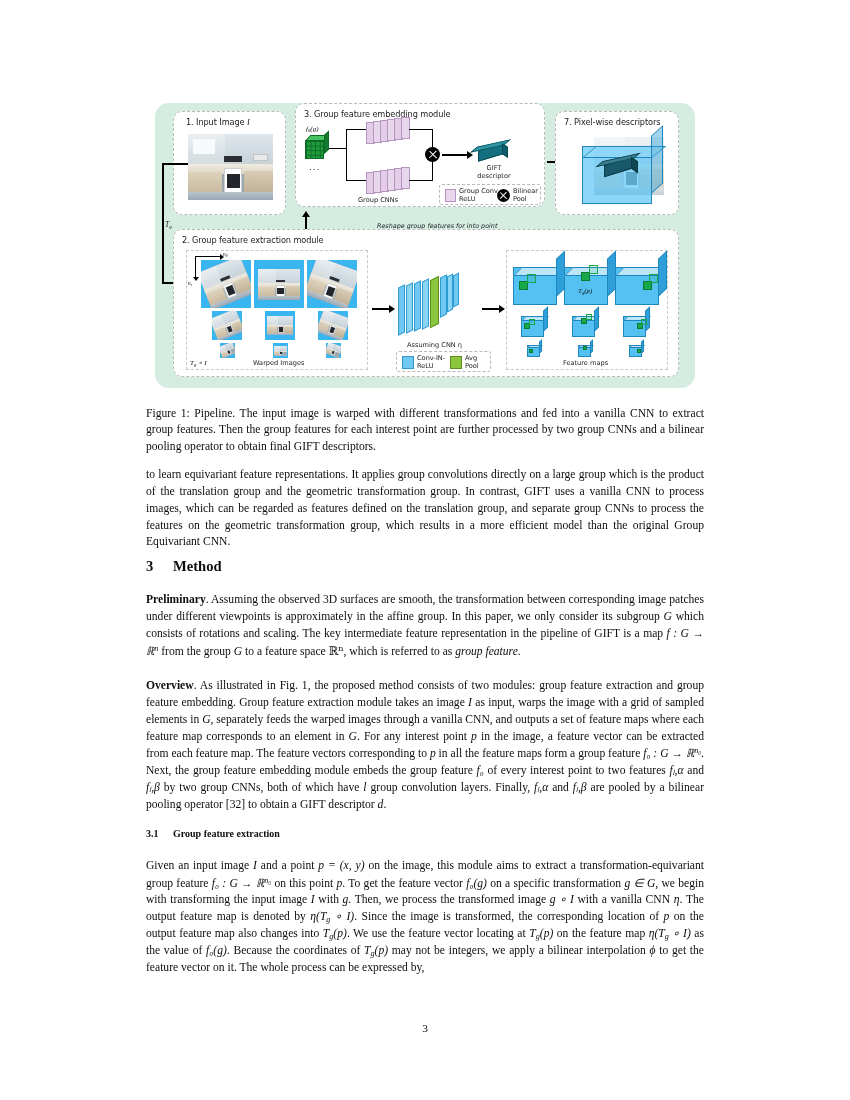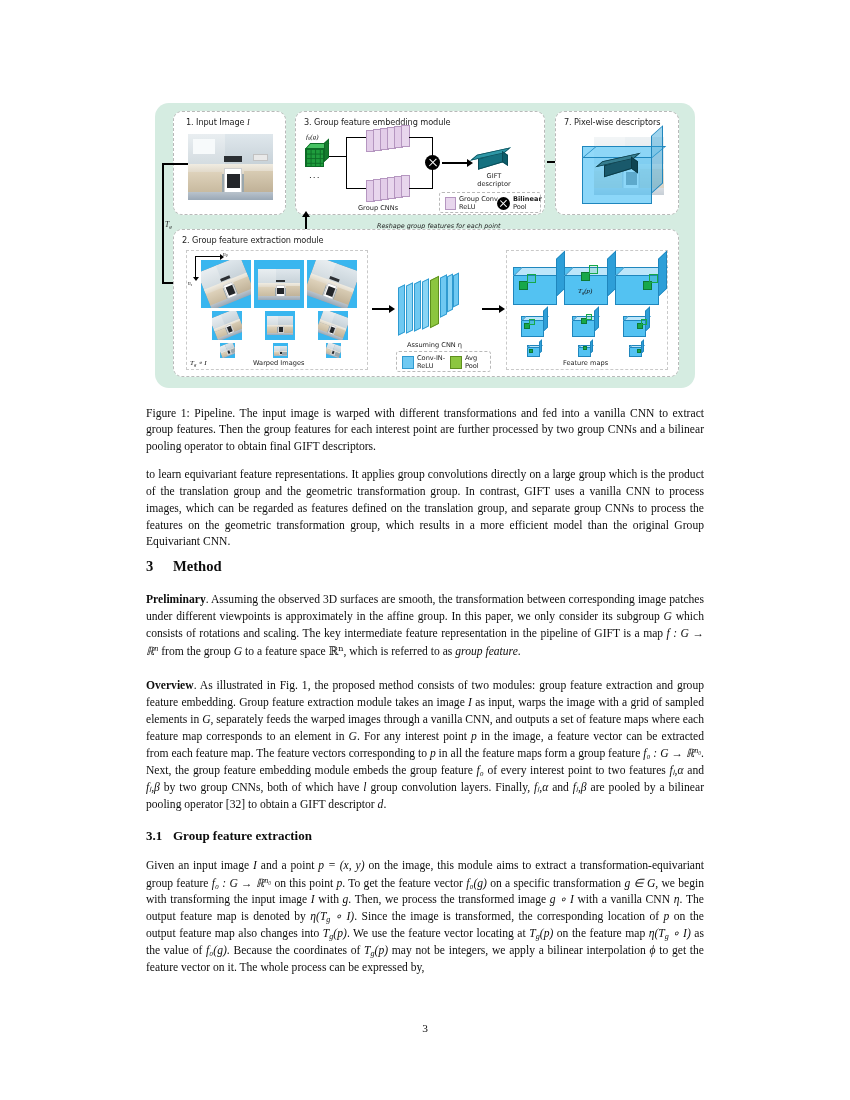--- a/index.html
+++ b/index.html
@@ -102,21 +102,21 @@
   }
   .h2 {
     position:absolute; left:146px;
     font-family:"Liberation Serif", serif;
     font-weight:bold; font-size:14.6px;
   }
   .h2 .num { display:inline-block; width:27px; }
   .h3 {
     position:absolute; left:146px;
     font-family:"Liberation Serif", serif;
-    font-weight:bold; font-size:13px;
+    font-weight:bold; font-size:10px;
   }
   .h3 .num { display:inline-block; width:27px; }
   .runin { font-weight:bold; }
   i.m { font-style:italic; }
   .bb { font-family:"DejaVu Serif", serif; }
   .eqline {
     position:absolute; left:146px; width:558px;
     font-size:11.8px; text-align:center;
   }
   .eqnum { position:absolute; right:0; top:0; }
@@ -150,21 +150,21 @@
           <div class="k-counter"></div>
           <div class="k-cabL"></div>
             <div class="k-cabR"></div>
           <div class="k-stove"></div>
             <div class="k-oven"></div>
           <div class="k-floor"></div>
         </div>
       </div>
     </div>
 
-    <div class="panel" style="left:140px; top:8px; width:250px; height:104px;">
+    <div class="panel" style="left:140px; top:0; width:250px; height:104px;">
       <div class="panel-title" style="left:8px; top:5px;">3. Group feature embedding module</div>
 
       <div class="mathlbl" style="left:10px; top:21px; font-size:7px;">f<sub>0</sub>(<i>g</i>)</div>
       <div class="greencube" style="left:9px; top:31px; width:24px; height:24px;">
         <div style="position:absolute; left:0; top:5px; width:19px; height:19px; background:#1f9d3d; border:1px solid #0c6b26; box-sizing:border-box;
              background-image:linear-gradient(#0c6b26 1px, transparent 1px), linear-gradient(90deg,#0c6b26 1px, transparent 1px);
              background-size:4.6px 4.6px;"></div>
         <div style="position:absolute; left:0; top:0; width:19px; height:6px; background:#46c262; border:1px solid #0c6b26; box-sizing:border-box; transform:skewX(-42deg); transform-origin:bottom left;"></div>
         <div style="position:absolute; left:19px; top:0px; width:5px; height:19px; background:#147a2d; border:1px solid #0c6b26; box-sizing:border-box; transform:skewY(-42deg); transform-origin:top left;"></div>
       </div>
@@ -217,21 +217,21 @@
 
       <div class="legend-box" style="left:143px; top:80px; width:102px; height:21px;">
         <div class="slab" style="left:5px; top:4px; width:11px; height:13px; background:#e8d6ed; border:1px solid #b596c0;"></div>
         <div class="lbl" style="left:19px; top:3px;">Group Conv -</div>
         <div class="lbl" style="left:19px; top:11px;">ReLU</div>
         <div style="position:absolute; left:57px; top:4px; width:13px; height:13px;">
           <div style="position:absolute; inset:0; border-radius:50%; background:#000;"></div>
           <div style="position:absolute; left:2.2px; top:5.8px; width:8.6px; height:1.2px; background:#fff; transform:rotate(45deg);"></div>
           <div style="position:absolute; left:2.2px; top:5.8px; width:8.6px; height:1.2px; background:#fff; transform:rotate(-45deg);"></div>
         </div>
-        <div class="lbl" style="left:73px; top:3px;font-weight:bold;">Bilinear</div>
+        <div class="lbl" style="left:73px; top:3px;">Bilinear</div>
         <div class="lbl" style="left:73px; top:11px;">Pool</div>
       </div>
     </div>
 
     <div class="arrow-line" style="left:392px; top:58px; width:30px; height:1.5px;"></div>
     <div class="arrow-head ah-right" style="left:421px; top:55px;"></div>
 
     <div class="panel" style="left:400px; top:8px; width:124px; height:104px;">
       <div class="panel-title" style="left:8px; top:5px;">7. Pixel-wise descriptors</div>
       <div style="position:absolute; left:26px; top:22px; width:86px; height:72px;">
@@ -260,21 +260,21 @@
         </div>
       </div>
     </div>
 
     <div class="arrow-line" style="left:7px; top:60px; width:1.6px; height:120px;"></div>
     <div class="arrow-line" style="left:7px; top:60px; width:26px; height:1.6px;"></div>
     <div class="arrow-line" style="left:7px; top:179px; width:30px; height:1.6px;"></div>
     <div class="arrow-head ah-right" style="left:36px; top:176px;"></div>
     <div class="mathlbl" style="left:10px; top:117px;">T<sub>g</sub></div>
 
-    <div class="lbl lbl-it" style="left:222px; top:120px; font-size:6.4px;">Reshape group features for each point</div>
+    <div class="lbl lbl-it" style="left:222px; top:120px; font-size:6.4px;">Reshape group features for into point</div>
     <div class="arrow-line" style="left:150px; top:112px; width:1.5px; height:17px;"></div>
     <div class="arrow-head ah-down" style="left:146.5px; top:108px; border-top:none; border-bottom:6px solid #000;"></div>
     <div class="arrow-line" style="left:150px; top:128px; width:1.5px; height:24px;"></div>
     <div class="arrow-line" style="left:150px; top:128px; width:225px; height:1.5px;"></div>
     <div class="arrow-line" style="left:374px; top:128px; width:1.5px; height:28px;"></div>
 
     <div class="panel" style="left:18px; top:126px; width:506px; height:148px;">
       <div class="panel-title" style="left:8px; top:5px;">2. Group feature extraction module</div>
 
       <div style="position:absolute; left:12px; top:20px; width:182px; height:120px; border:1px dashed #c9c9c9; box-sizing:border-box;">

